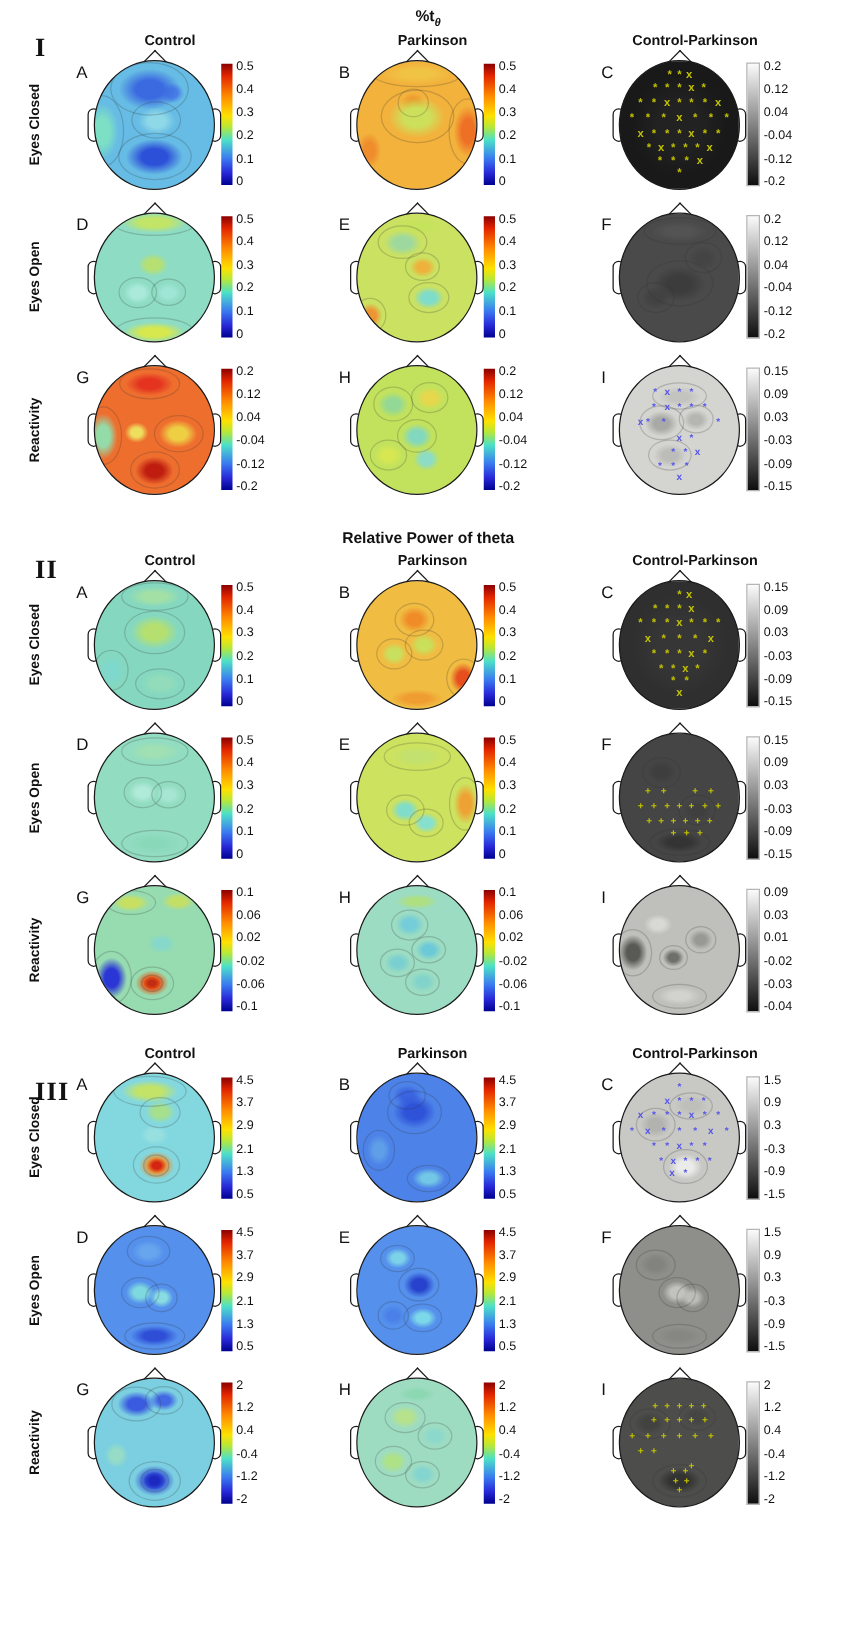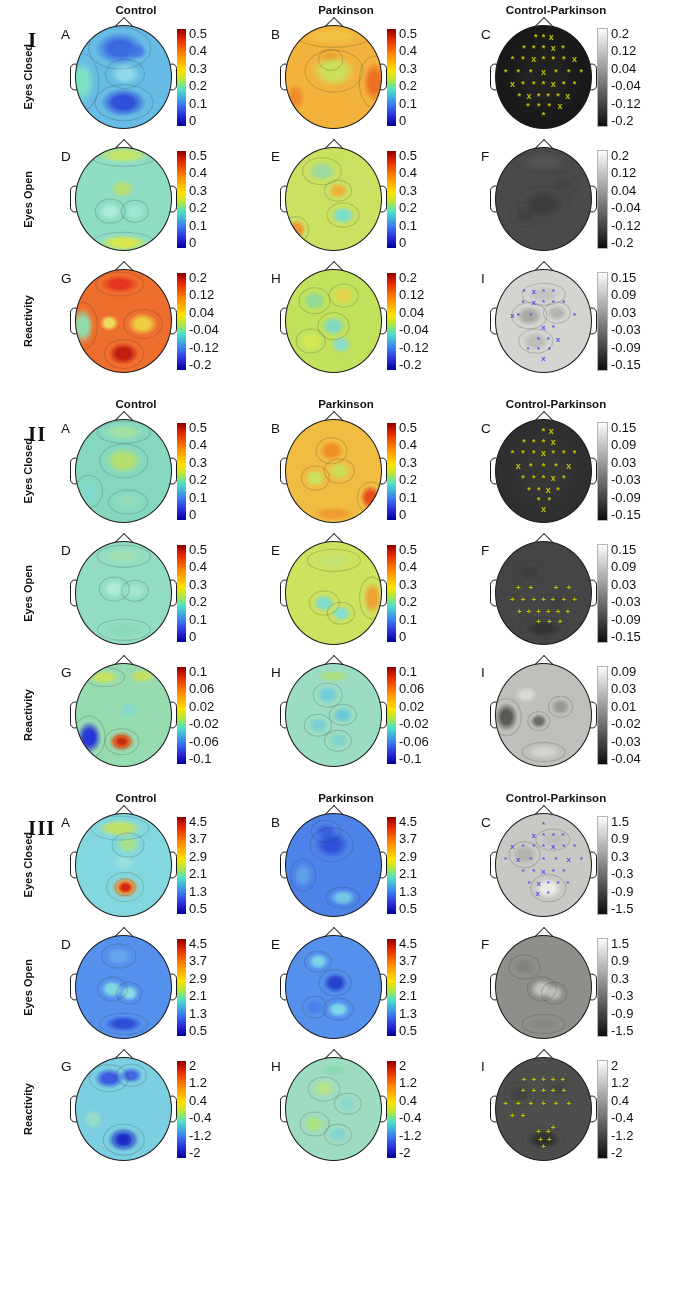--- a/index.html
+++ b/index.html
@@ -28,28 +28,29 @@
   .ring{position:absolute;border:1px solid rgba(50,50,50,0.22);border-radius:50%;
     transform:translate(-50%,-50%);}
   .markers{position:absolute;inset:0;z-index:2;}
   .mk{position:absolute;transform:translate(-50%,-50%);font-weight:bold;line-height:1;}
   .cbar{display:flex;align-items:center;height:104px;}
   .cbar-bar{width:9px;height:97px;}
   .cbar-bar.jet{background:linear-gradient(180deg,#8b0000 0%,#e22500 10%,#ff8c00 27%,#ffe100 43%,
     #b8e838 52%,#4ce0c8 63%,#3a7bf0 78%,#2828d8 90%,#000090 100%);}
   .cbar-bar.gray{background:linear-gradient(180deg,#fbfbfb 0%,#0e0e0e 100%);border:1px solid #b5b5b5;}
   .cbar-ticks{display:flex;flex-direction:column;justify-content:space-between;height:103px;
-    font-size:13px;padding-left:3px;}
+    font-size:10px;padding-left:3px;}
 </style>
 </head>
 <body>
 
 <div id="figure">
   <section class="section">
     <div class="sec-numeral">I</div>
+    <div class="sec-title"><span class="t-main">%t</span><span class="t-sub">θ</span></div>
     <div class="col-headers">
         <div></div>
         <div class="col-header">Control</div>
         <div class="col-header">Parkinson</div>
         <div class="col-header">Control-Parkinson</div>
       </div>
     <div class="rows">
         <div class="row">
           <div class="row-label">Eyes Closed</div>
   <div class="panel">
@@ -358,20 +359,21 @@
                 <span>-0.15</span>
               </div>
     </div>
   </div>
 </div>
       </div>
   </section>
 
   <section class="section">
     <div class="sec-numeral">II</div>
+    <div class="sec-title"><span class="t-main">Relative Power of theta</span><span class="t-sub"></span></div>
     <div class="col-headers">
         <div></div>
         <div class="col-header">Control</div>
         <div class="col-header">Parkinson</div>
         <div class="col-header">Control-Parkinson</div>
       </div>
     <div class="rows">
         <div class="row">
           <div class="row-label">Eyes Closed</div>
   <div class="panel">

